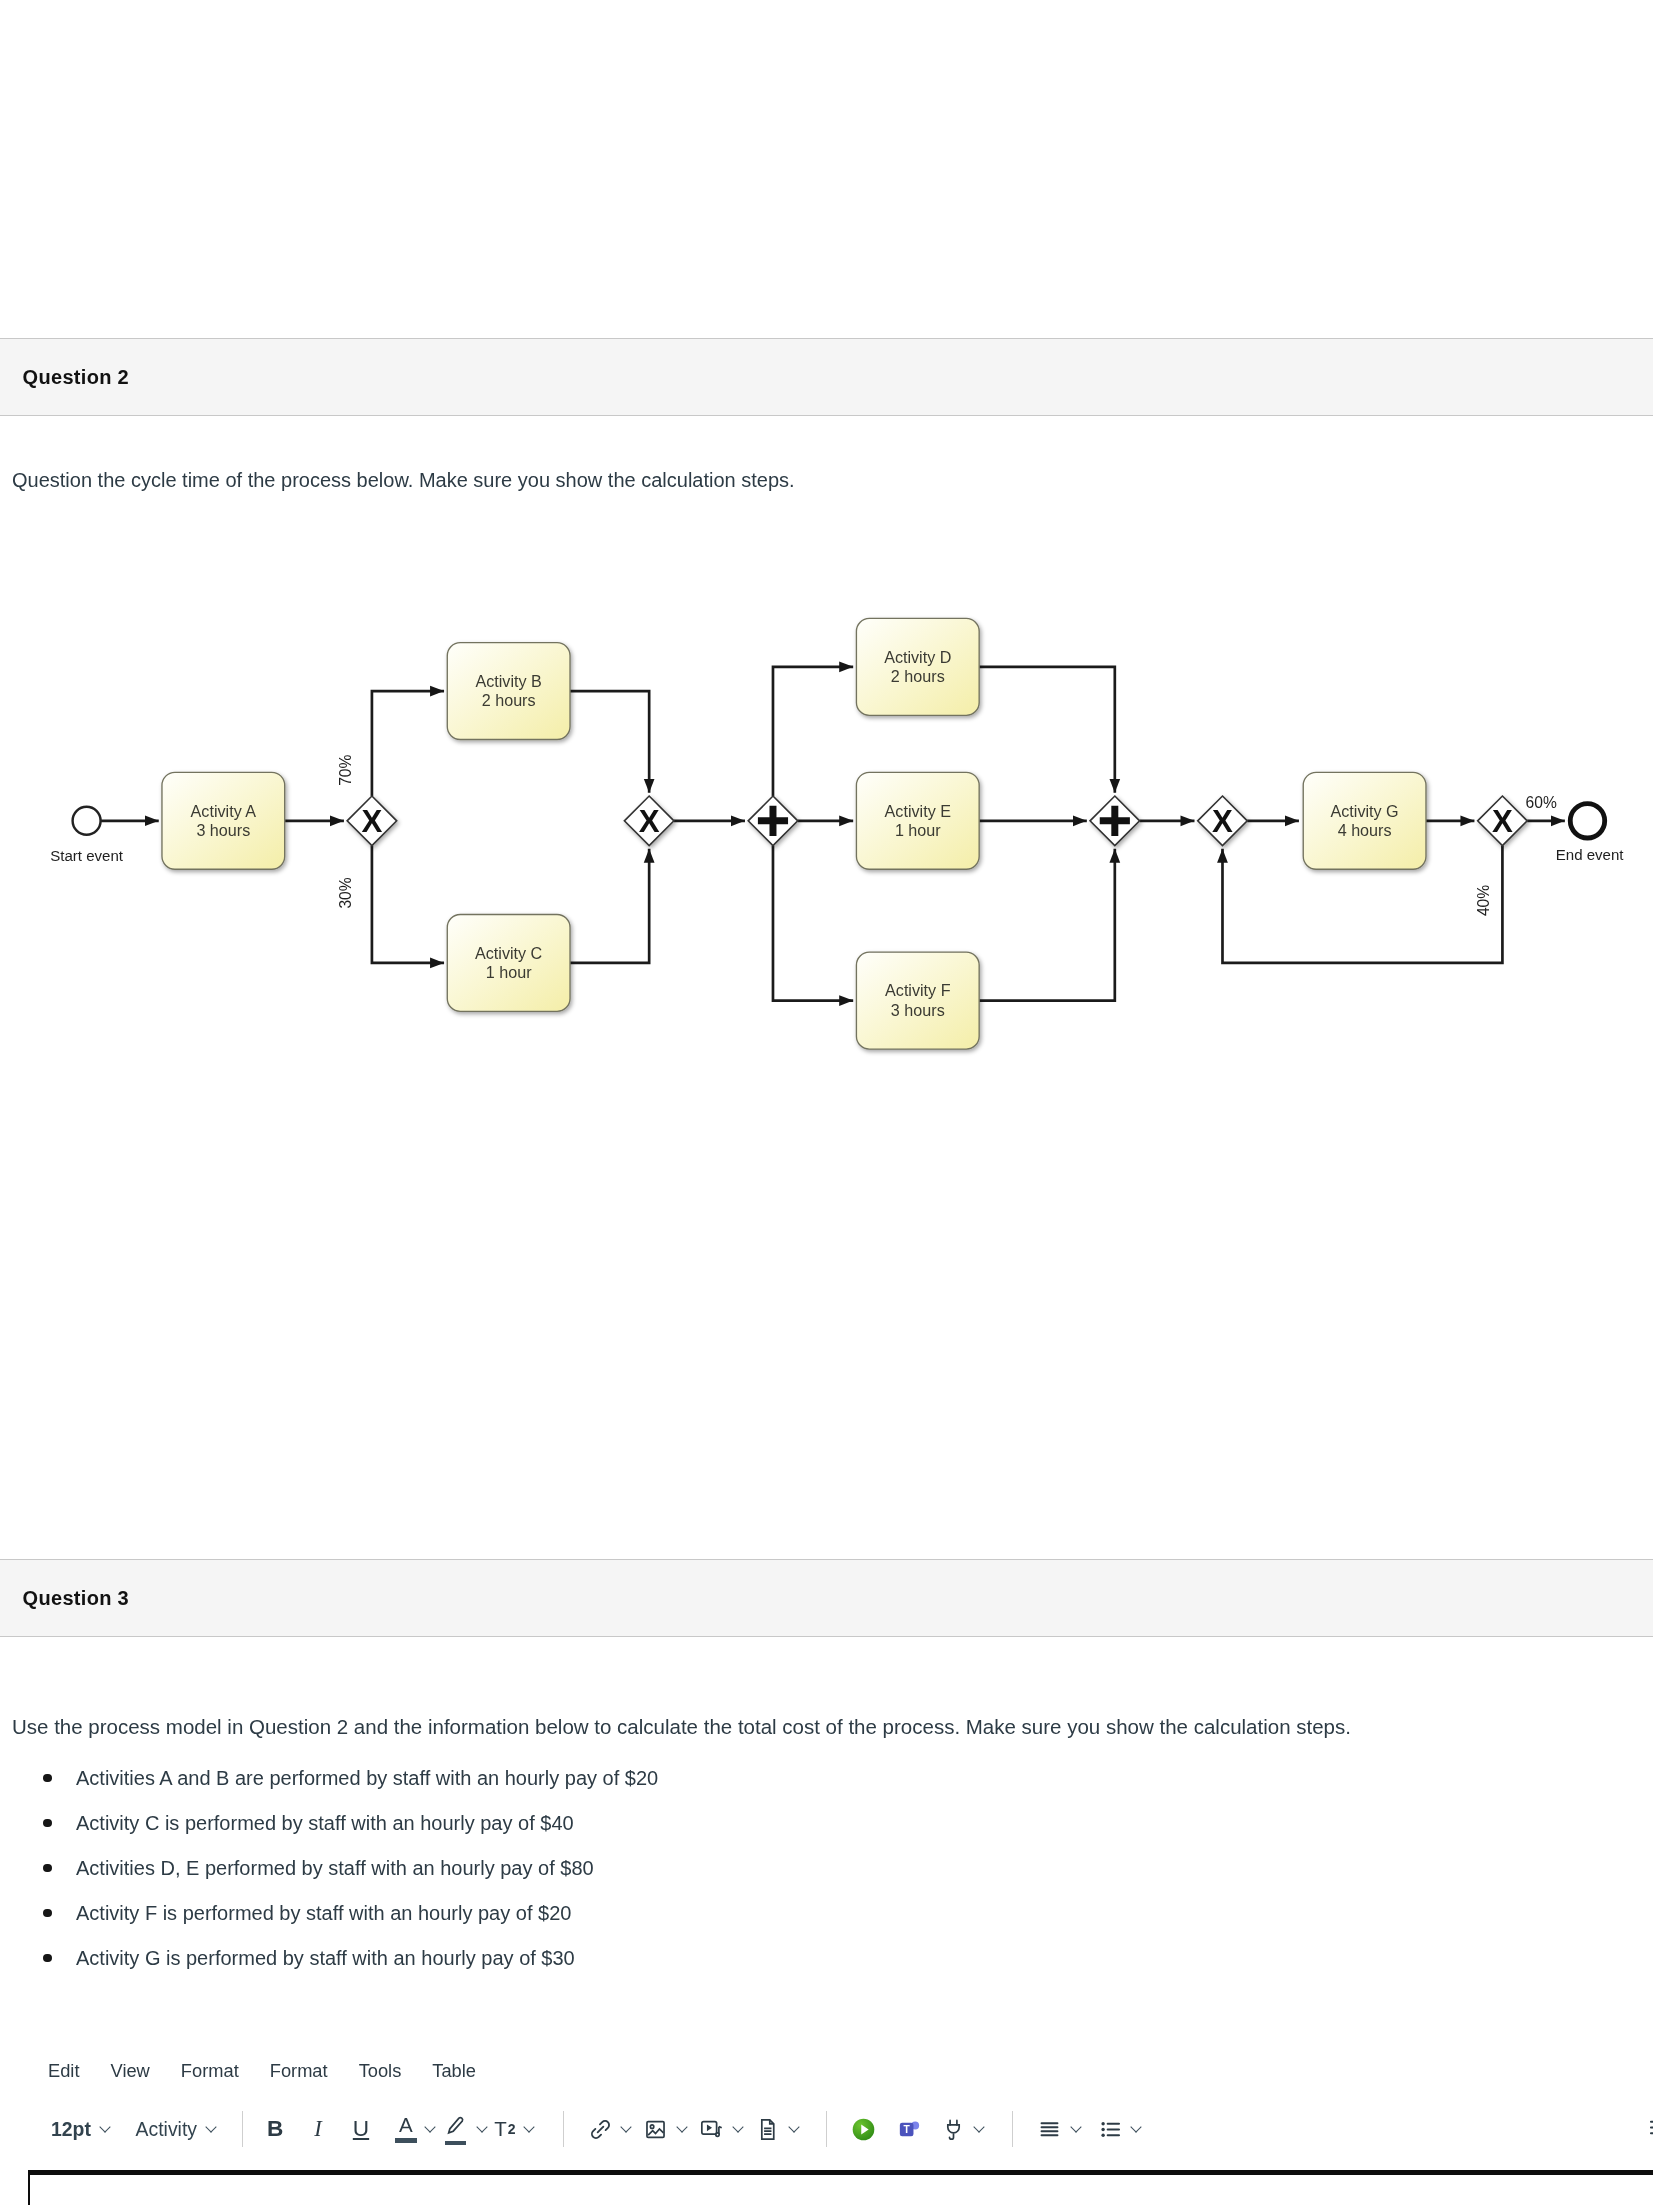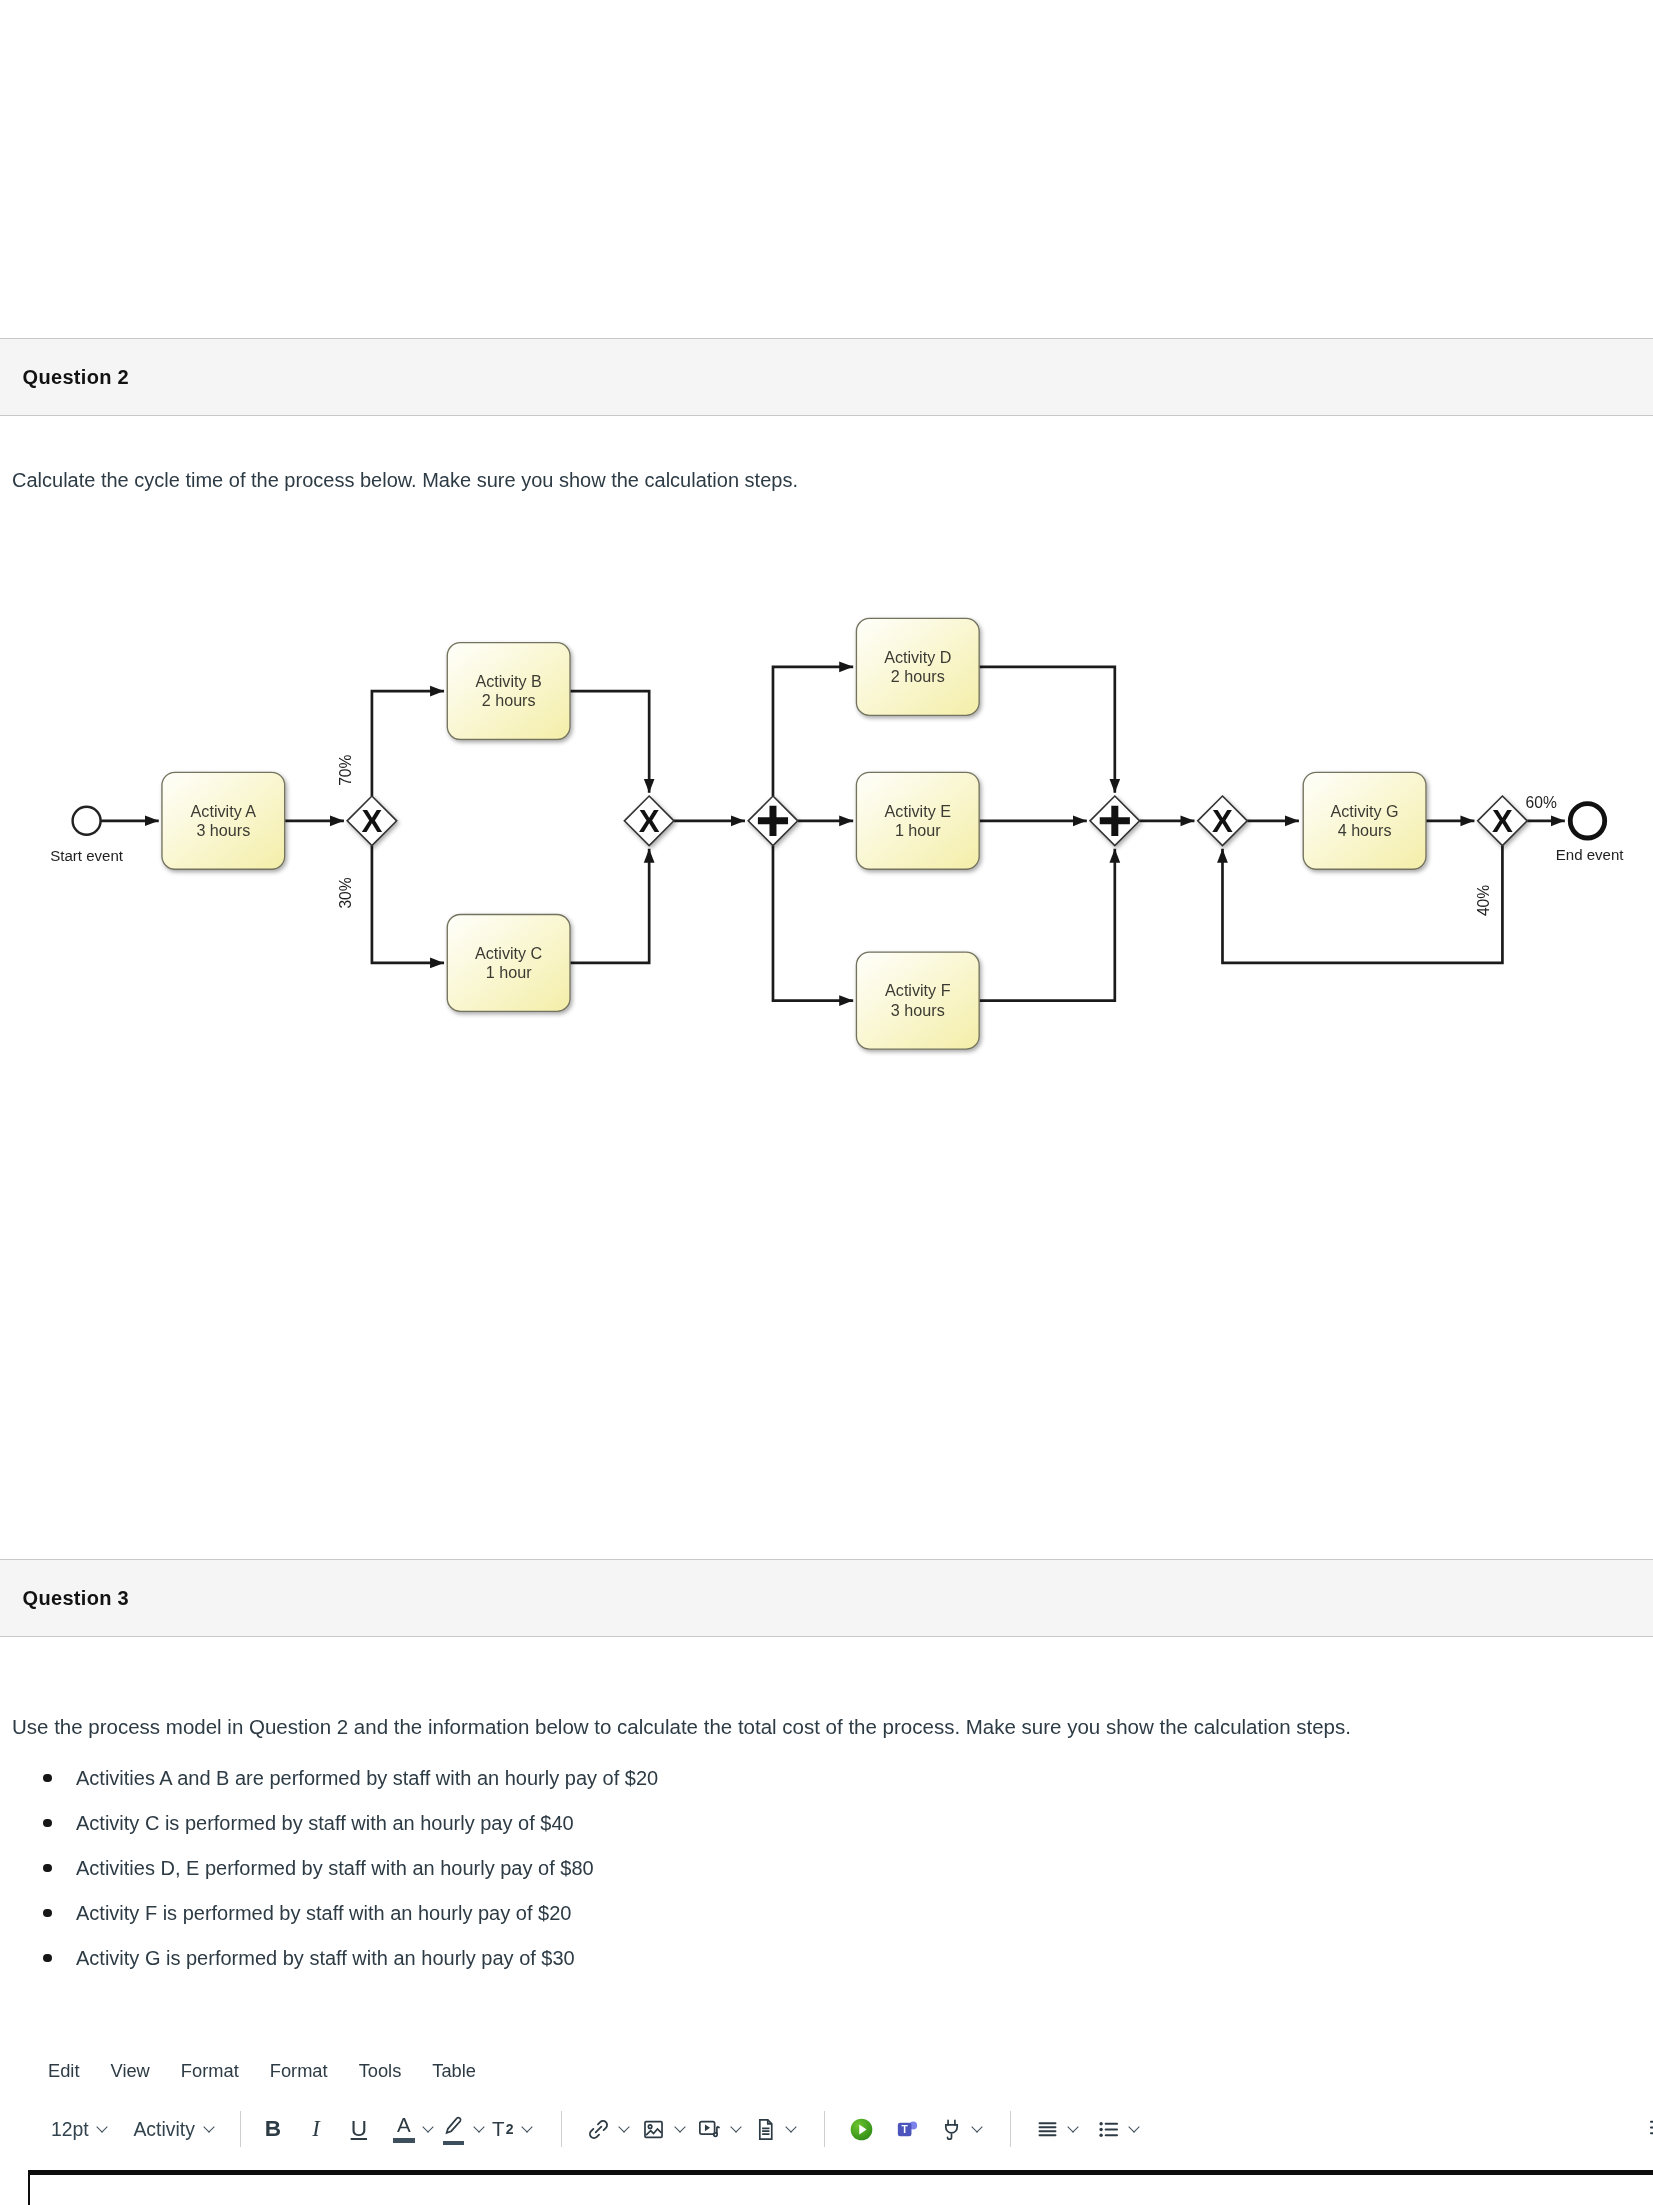--- a/index.html
+++ b/index.html
@@ -49,21 +49,21 @@
   #editor-area{position:absolute;left:28px;top:2170px;width:1631px;height:38px;
                border-top:5.4px solid #0d0d0d;border-left:2.2px solid #0d0d0d;background:#fff;}
 </style>
 </head>
 <body>
 
 <div class="qbar" style="top:338px;">
   <span class="qtitle">Question 2</span>
 </div>
 
-<div class="prompt" style="top:469px;">Calculate the cycle time of the process below. Make sure you show the calculation steps.</div>
+<div class="prompt" style="top:469px;">Question the cycle time of the process below. Make sure you show the calculation steps.</div>
 
 <svg id="diagram" width="1615" height="485" viewBox="0 0 3000 900">
   <defs>
     <linearGradient id="act" x1="0" y1="0" x2="1" y2="1">
       <stop offset="0" stop-color="#fffffb"></stop>
         <stop offset="1" stop-color="#f4eea8"></stop>
     </linearGradient>
     <radialGradient id="ggreen" cx="0.35" cy="0.35" r="0.9">
       <stop offset="0" stop-color="#57b32a"></stop>
         <stop offset="1" stop-color="#1d7a0e"></stop>
@@ -205,21 +205,21 @@
 <div id="menubar">
   <span class="menu">Edit</span>
   <span class="menu">View</span>
   <span class="menu">Format</span>
   <span class="menu">Format</span>
   <span class="menu">Tools</span>
   <span class="menu">Table</span>
 </div>
 
 <div id="toolbar">
-  <div class="tbtn" style="margin-right:27px;">
+  <div class="tbtn" style="margin-right:27px;font-weight:bold;">
     <span class="tbtext">12pt</span>
       <span class="chev"></span>
   </div>
   <div class="tbtn" style="margin-right:3.2px;">
     <span class="tbtext">Activity</span>
       <span class="chev"></span>
   </div>
   <div class="tdivider"></div>
 
   <div class="tbtn glyphbtn bold" style="margin-right:31px;">B</div>

